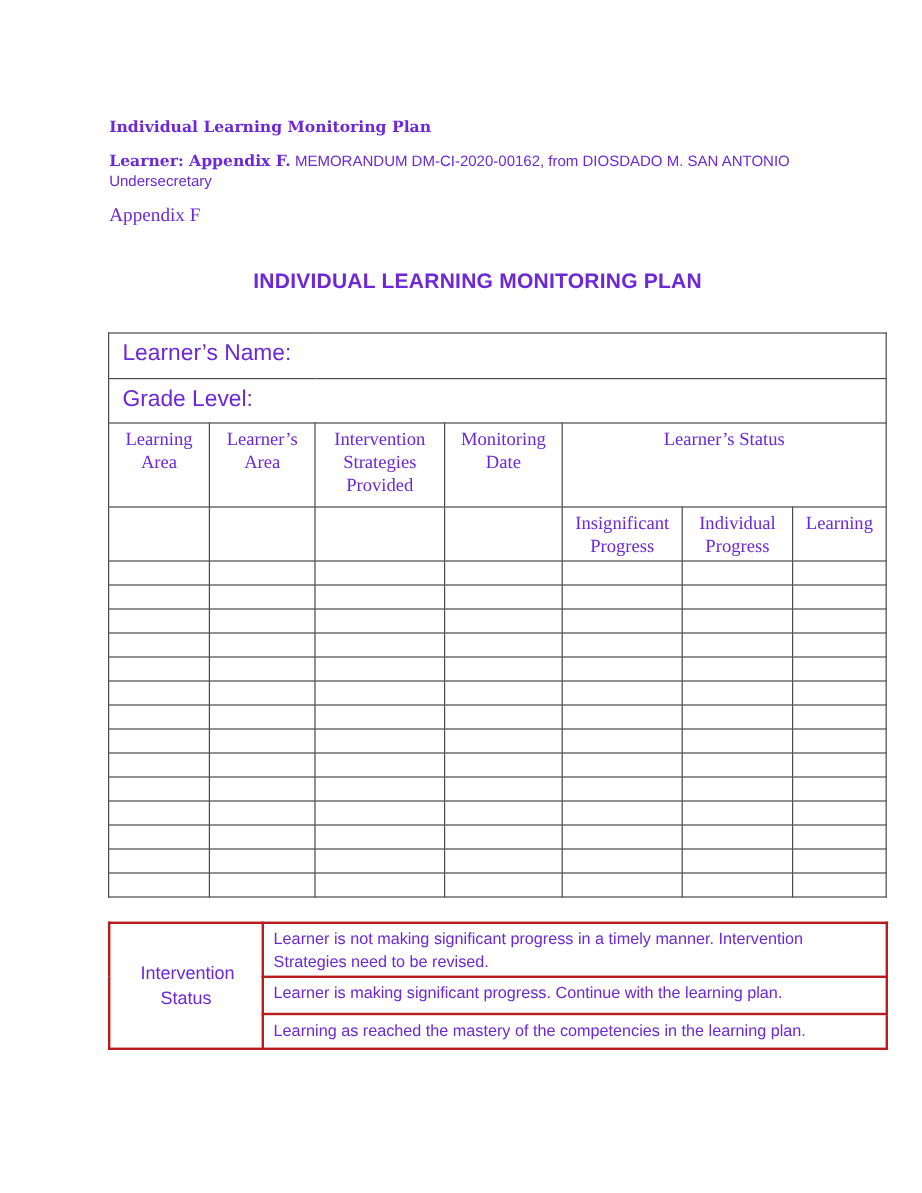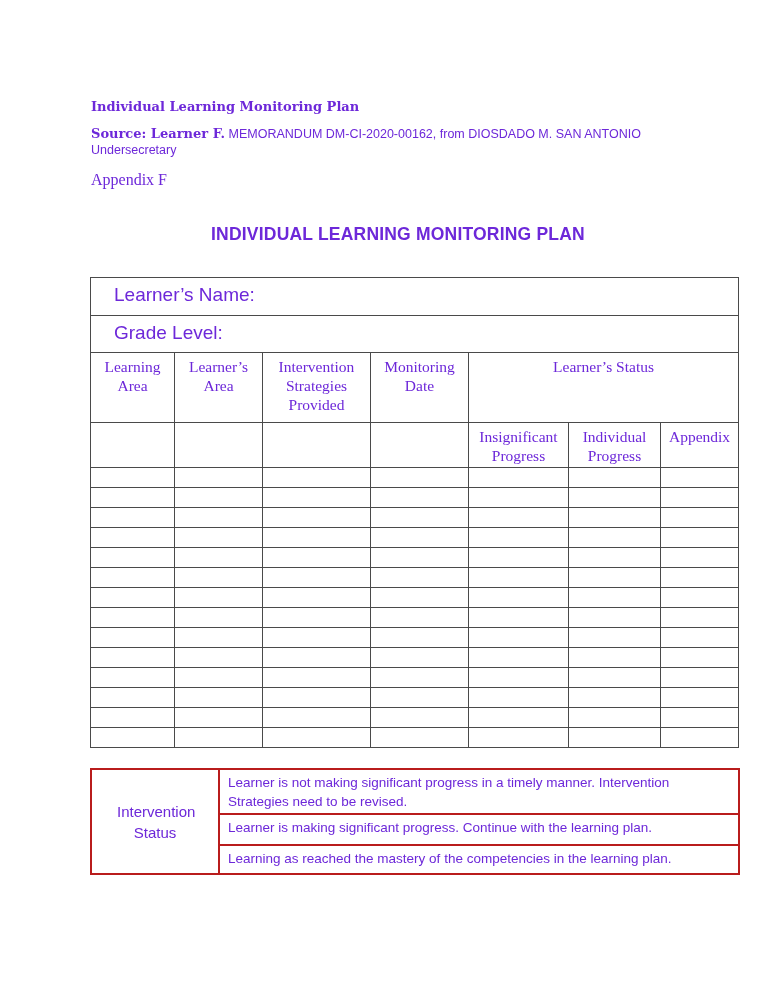--- a/index.html
+++ b/index.html
@@ -81,21 +81,21 @@
     vertical-align: top;
     font-weight: normal;
     overflow: hidden;
   }
   .row-name  { height: 38px; }
   .row-grade { height: 37px; }
   .big-label {
     font-family: "Liberation Sans", sans-serif;
     font-weight: bold;
     font-size: 19px;
-    padding: 6px 0 0 23px;
+    padding: 6px 0 0 11px;
     text-align: left;
     vertical-align: top;
   }
   .row-head { height: 70px; }
   .row-subhead { height: 40px; }
   .head-cell {
     font-family: "Liberation Serif", serif;
     font-size: 15.5px;
     line-height: 19px;
     text-align: center;
@@ -135,21 +135,21 @@
   .legend-r2 { height: 31px; }
   .legend-r3 { height: 29px; }
 </style>
 </head>
 <body>
 
 <div class="page">
 
   <div class="doc-header">
     <div class="line1">Individual Learning Monitoring Plan</div>
-    <div class="line2"><span class="src-bold">Source: Learner F.</span><span class="src-rest"> MEMORANDUM DM-CI-2020-00162, from DIOSDADO M. SAN ANTONIO</span></div>
+    <div class="line2"><span class="src-bold">Learner: Appendix F.</span><span class="src-rest"> MEMORANDUM DM-CI-2020-00162, from DIOSDADO M. SAN ANTONIO</span></div>
     <div class="line3">Undersecretary</div>
   </div>
 
   <div class="appendix-label">Appendix F</div>
 
   <div class="doc-title">INDIVIDUAL LEARNING MONITORING PLAN</div>
 
   <table class="main-table">
     <colgroup>
       <col style="width:84px">
@@ -174,21 +174,21 @@
       <th class="head-cell">Monitoring Date</th>
       <th class="head-cell" colspan="3">Learner’s Status</th>
     </tr>
     <tr class="row-subhead">
       <td></td>
       <td></td>
       <td></td>
       <td></td>
       <th class="head-cell">Insignificant Progress</th>
       <th class="head-cell">Individual Progress</th>
-      <th class="head-cell">Appendix</th>
+      <th class="head-cell">Learning</th>
     </tr>
     </tbody>
       <tbody>
         <tr class="row-empty">
           <td></td>
           <td></td>
           <td></td>
           <td></td>
           <td></td>
           <td></td>

